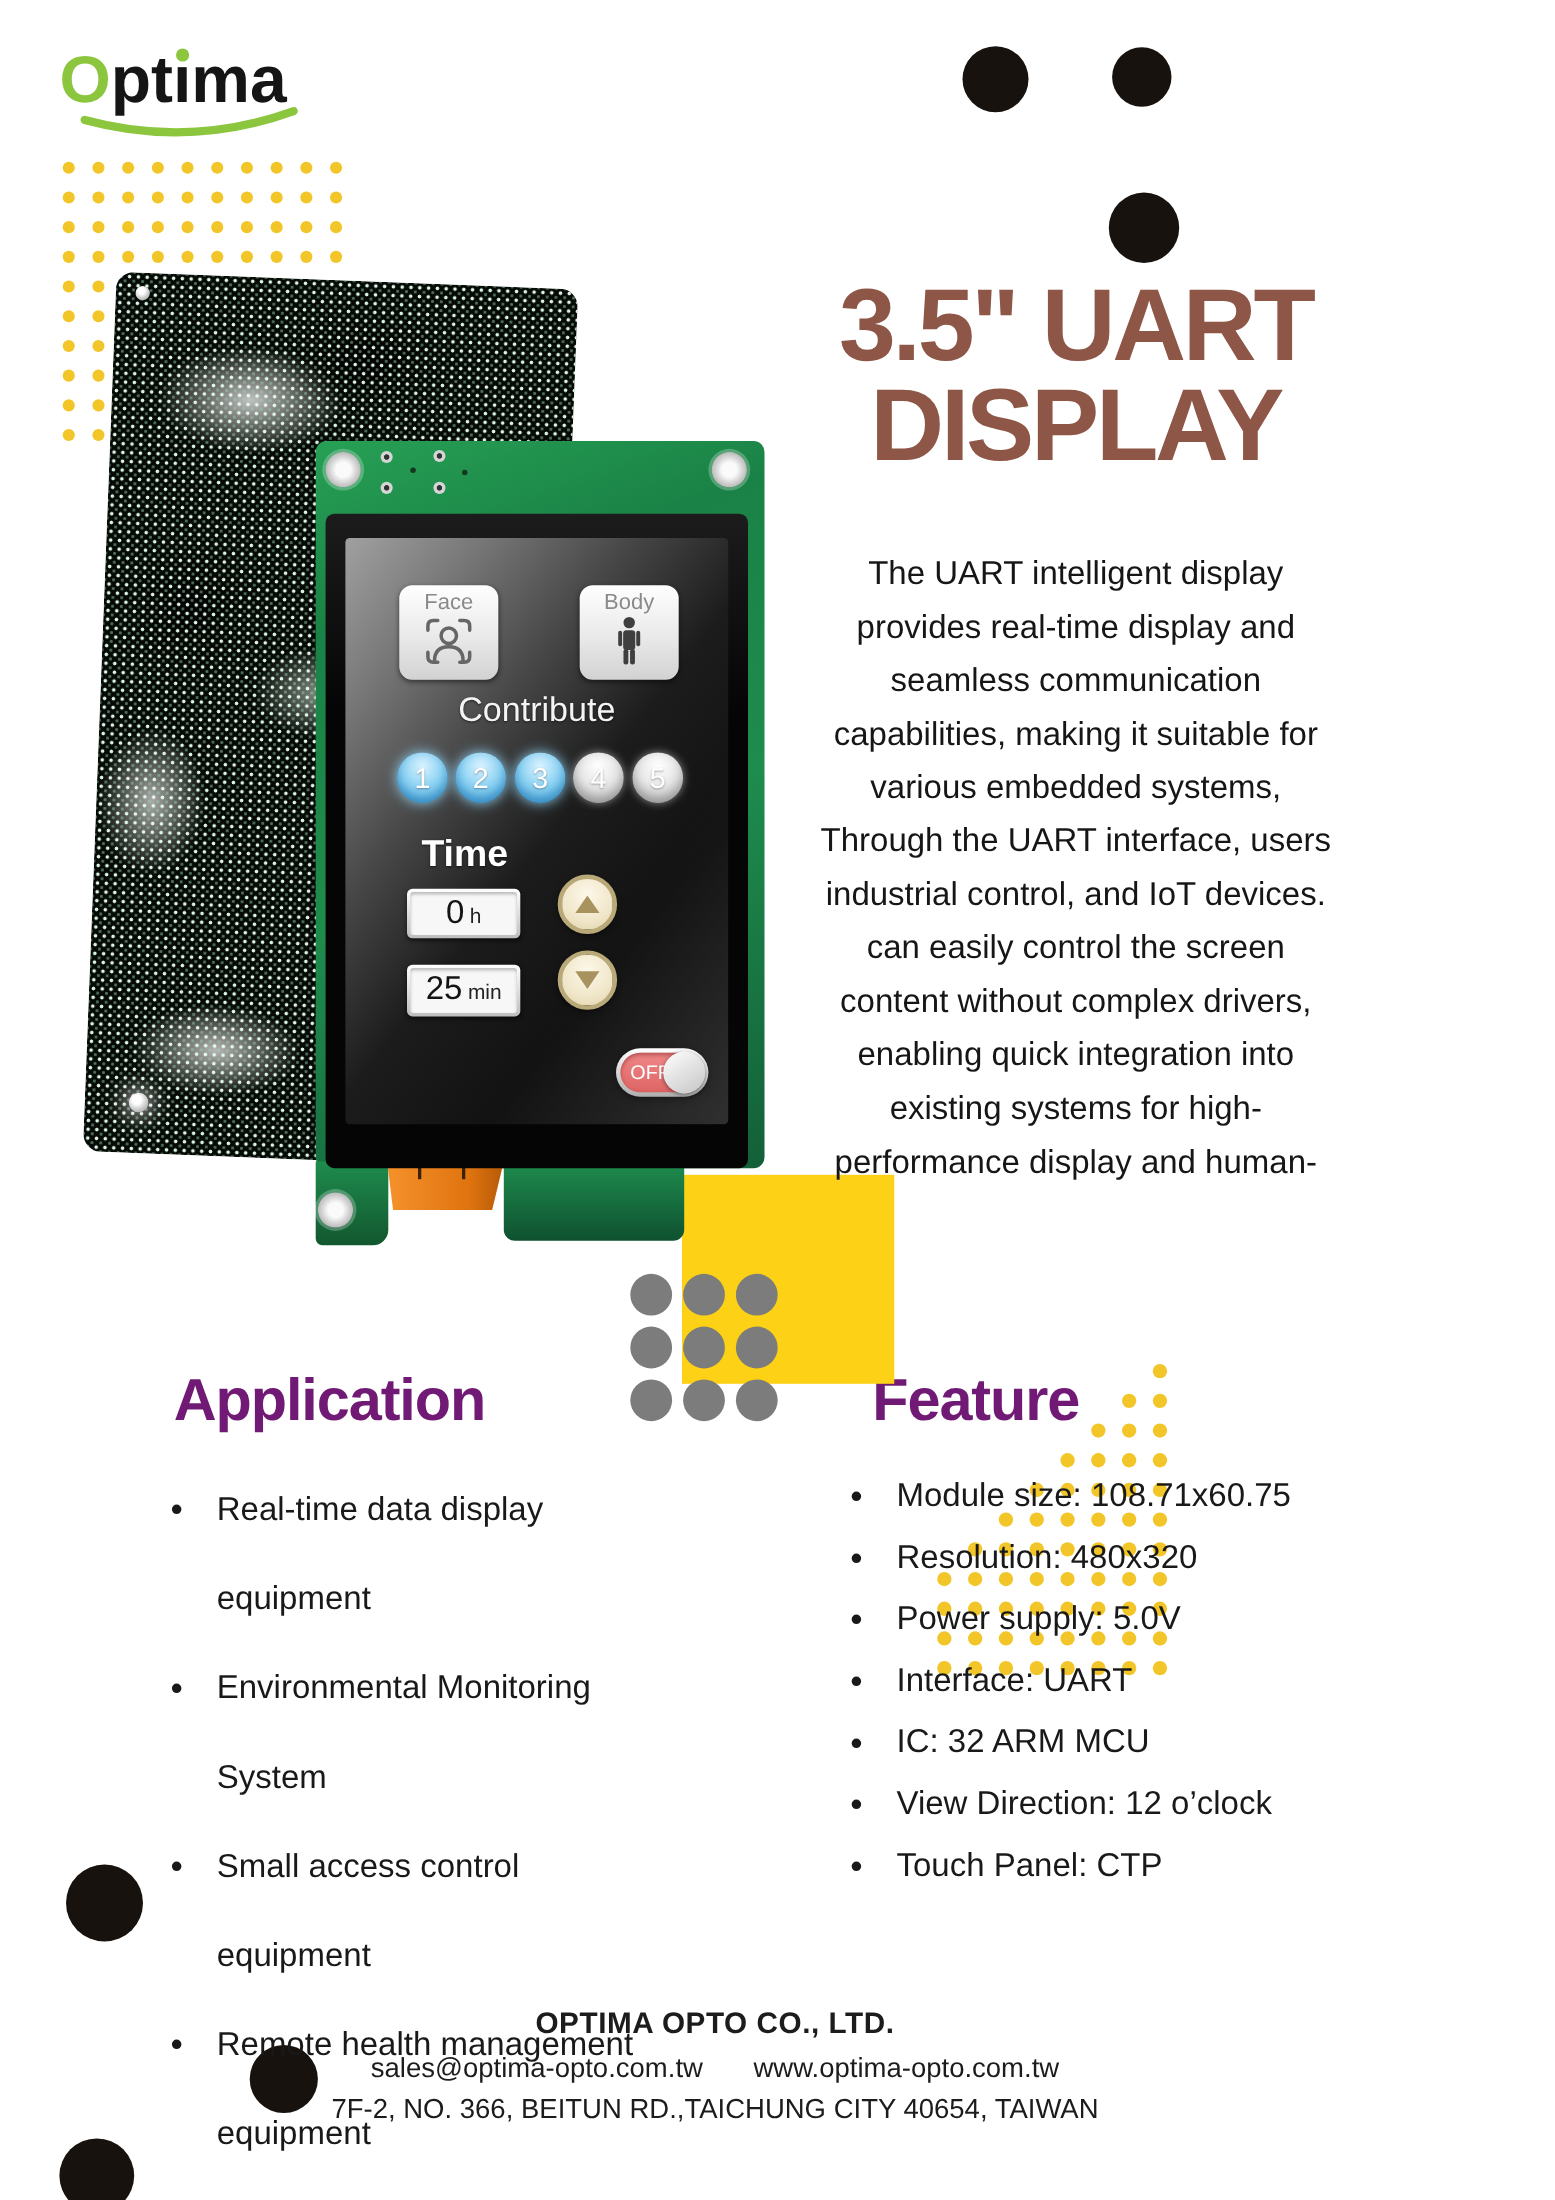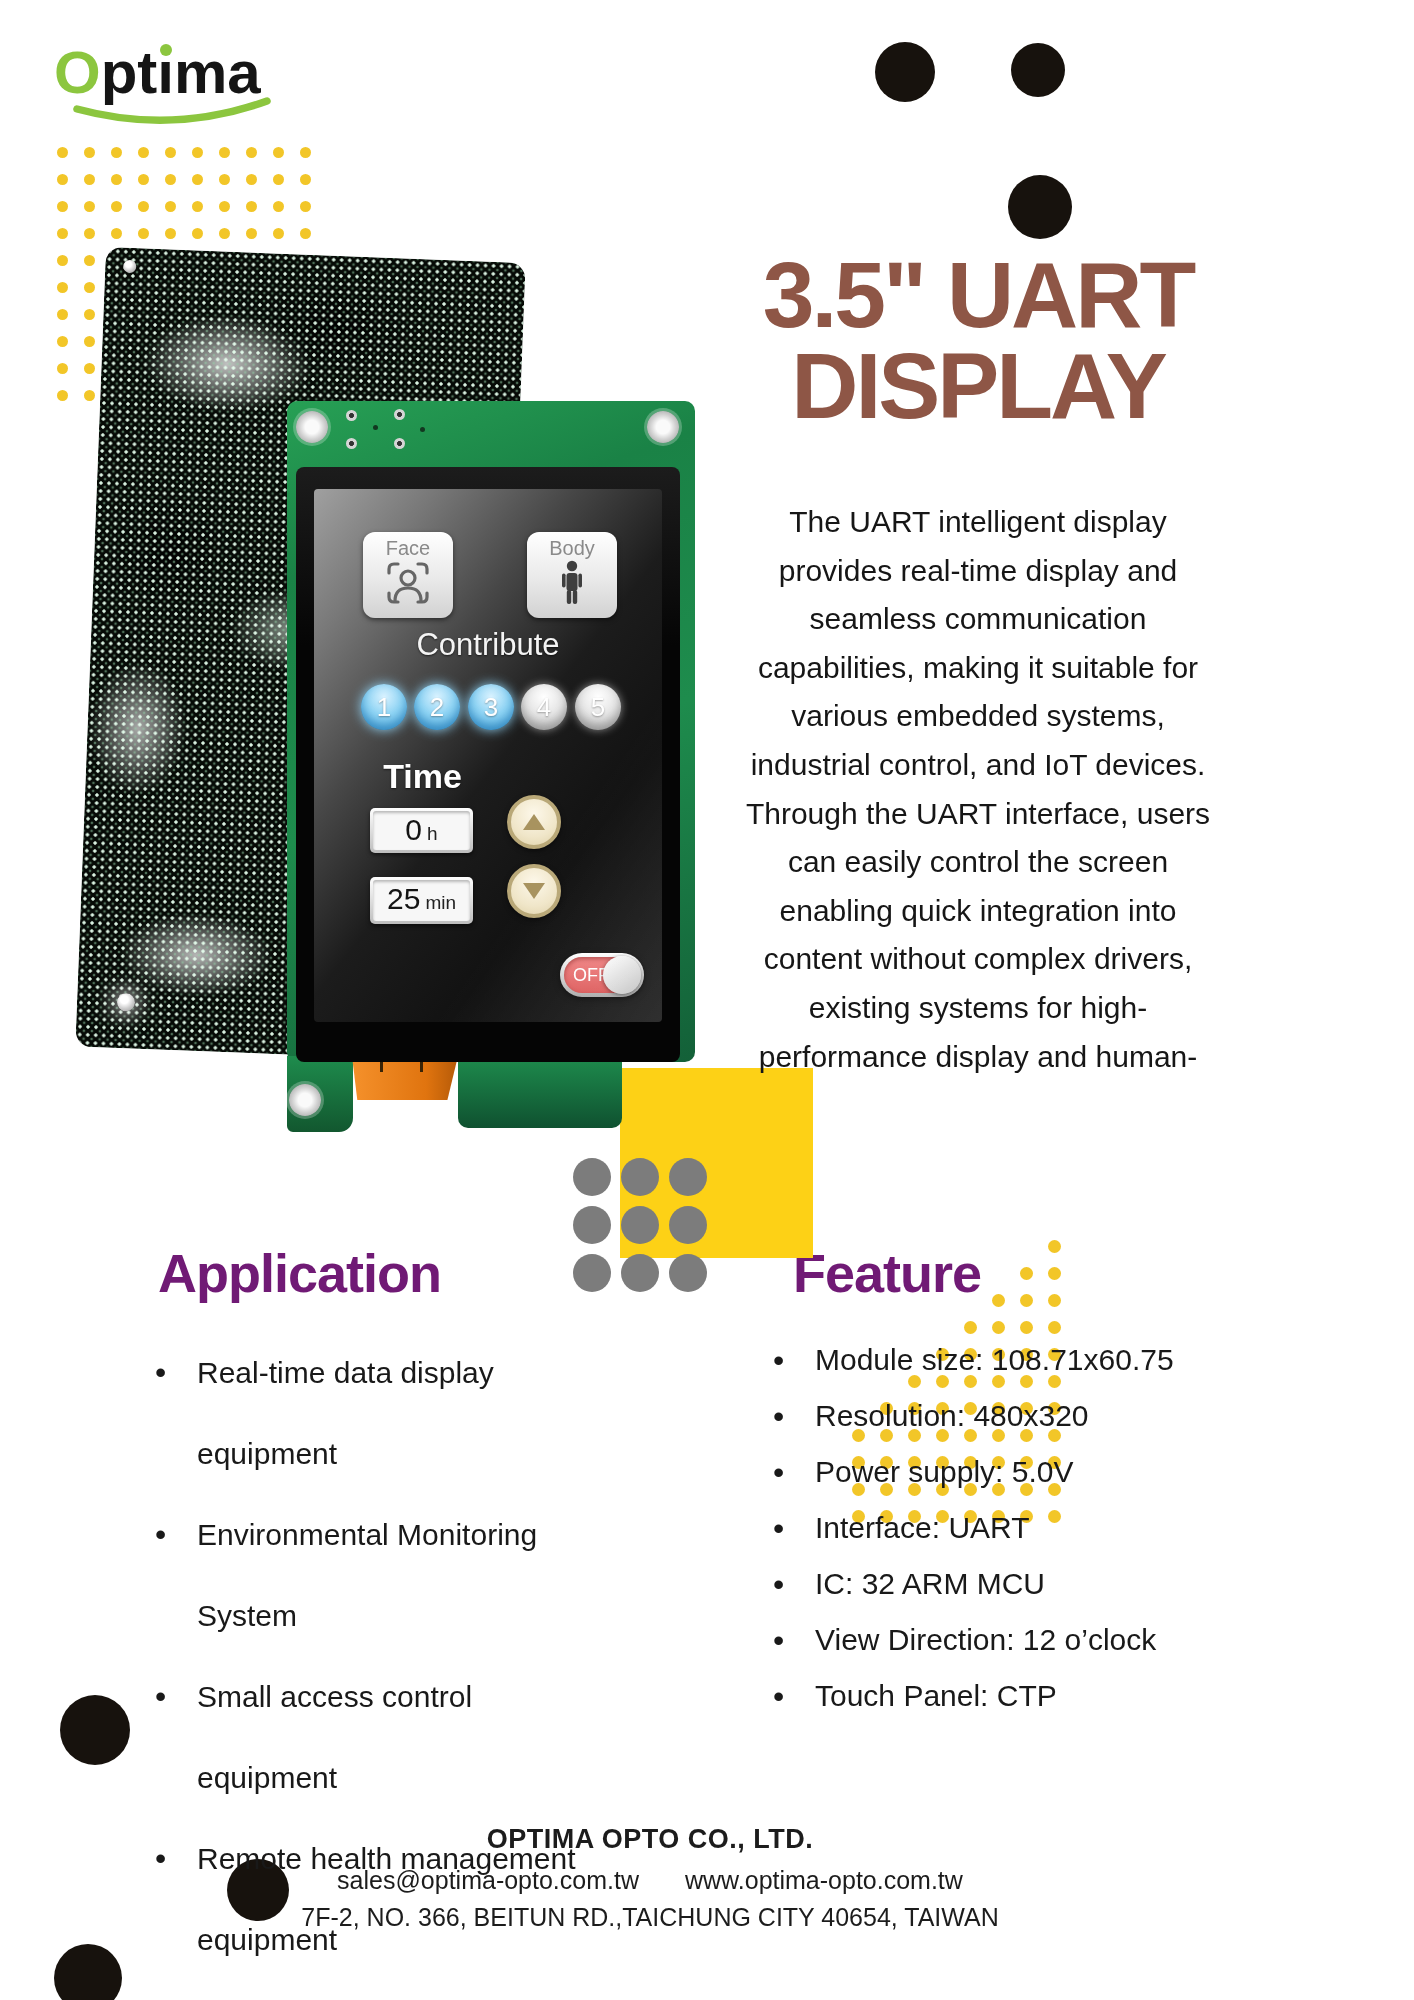--- a/index.html
+++ b/index.html
@@ -430,25 +430,25 @@
     <div>3.5" UART</div>
     <div>DISPLAY</div>
   </div>
 
   <div class="abs desc">
     <div>The UART intelligent display</div>
     <div>provides real-time display and</div>
     <div>seamless communication</div>
     <div>capabilities, making it suitable for</div>
     <div>various embedded systems,</div>
+    <div>Through the UART interface, users</div>
     <div>industrial control, and IoT devices.</div>
-    <div>Through the UART interface, users</div>
     <div>can easily control the screen</div>
+    <div>content without complex drivers,</div>
     <div>enabling quick integration into</div>
-    <div>content without complex drivers,</div>
     <div>existing systems for high-</div>
     <div>performance display and human-</div>
   </div>
 
   <div class="abs sec-head" style="left:158px;top:1242px;">Application</div>
   <ul class="abs plist" id="app-list">
     <li>Real-time data display equipment</li>
     <li>Environmental Monitoring System</li>
     <li>Small access control equipment</li>
     <li>Remote health management equipment</li>

